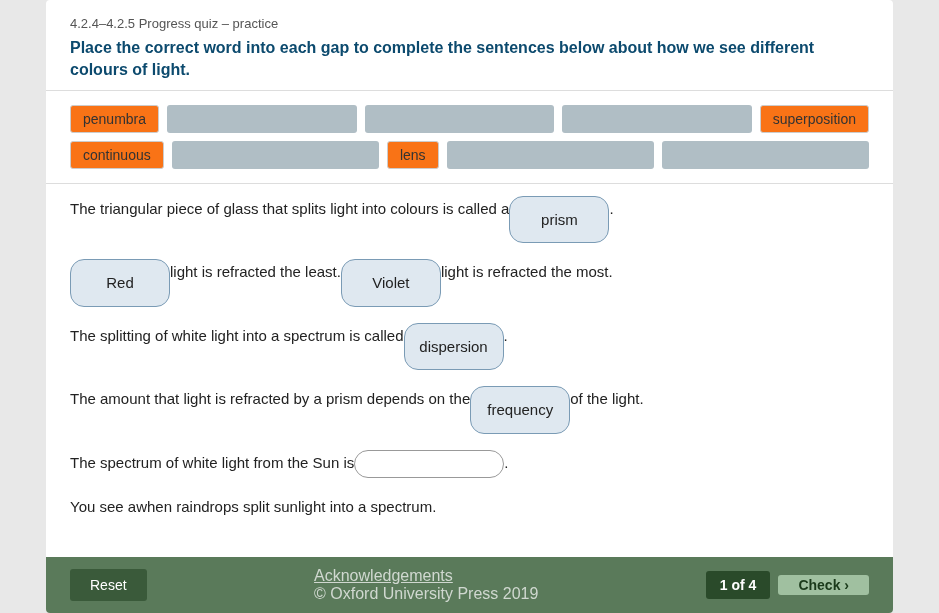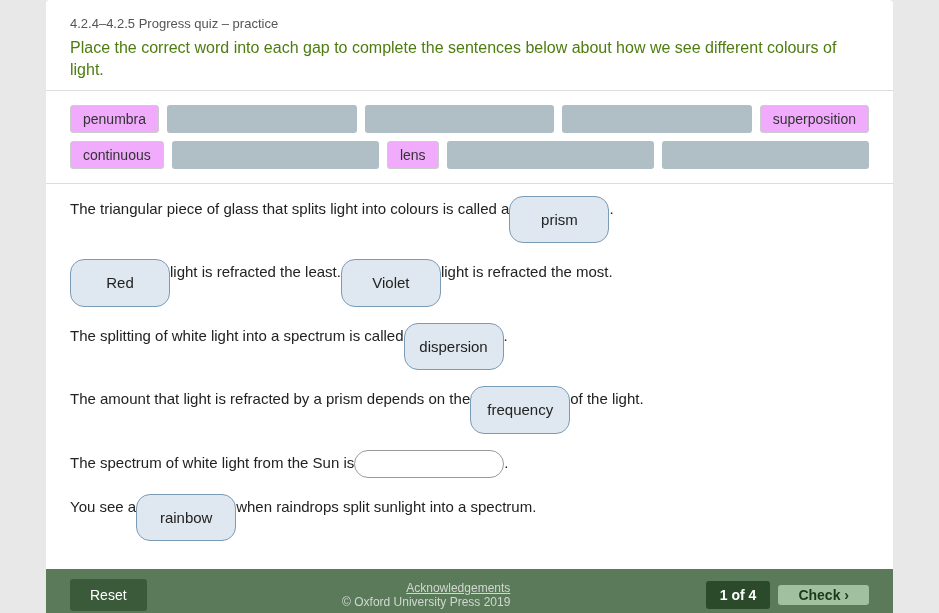--- a/index.html
+++ b/index.html
@@ -24,22 +24,22 @@
       padding: 16px 24px 8px 24px;
       border-bottom: 1px solid #ddd;
     }
     .quiz-subtitle {
       font-size: 13px;
       color: #555;
       margin-bottom: 6px;
     }
     .quiz-title {
       font-size: 16px;
-      font-weight: normal;
-      color: #4d7c0f;
+      font-weight: bold;
+      color: #0c4a6e;
       line-height: 1.4;
     }
     .word-bank {
       padding: 14px 24px;
       display: flex;
       flex-wrap: wrap;
       gap: 8px;
       border-bottom: 1px solid #ddd;
     }
     .word-bank-row {
@@ -54,21 +54,21 @@
       font-size: 14px;
       color: #333;
       cursor: pointer;
       user-select: none;
       white-space: nowrap;
     }
     .word-chip.filled {
       background: #b0bec5;
     }
     .word-chip.active {
-      background: #f0abfc;
+      background: #f97316;
       border: 1px solid #ccc;
     }
     .spacer-chip {
       flex: 1;
       background: #d0d0d0;
       border-radius: 3px;
       padding: 5px 12px;
       min-width: 120px;
     }
     .quiz-body {
@@ -116,23 +116,23 @@
     .reset-btn {
       background: #3a5a3a;
       color: white;
       border: none;
       border-radius: 3px;
       padding: 8px 20px;
       font-size: 14px;
       cursor: pointer;
     }
     .footer-center {
-      font-size: 12px;
+      font-size: 16px;
       color: #d0d8d0;
-      text-align: right;
+      text-align: left;
     }
     .footer-center a {
       color: #d0d8d0;
       text-decoration: underline;
     }
     .footer-right {
       display: flex;
       align-items: center;
       gap: 8px;
     }
@@ -210,21 +210,20 @@
     </div>
 
     <div class="sentence-line">
       <span>The spectrum of white light from the Sun is</span>
       <span class="answer-box empty" style="min-width: 150px;"></span>
       <span>.</span>
     </div>
 
     <div class="sentence-line">
       <span>You see a</span>
-      <span class="answer-box filled">rainbow</span>
       <span>when raindrops split sunlight into a spectrum.</span>
     </div>
 
   </div>
 
   <div class="quiz-footer">
     <button class="reset-btn">Reset</button>
     <div class="footer-center">
       <a href="#">Acknowledgements</a><br>
       <span>© Oxford University Press 2019</span>

